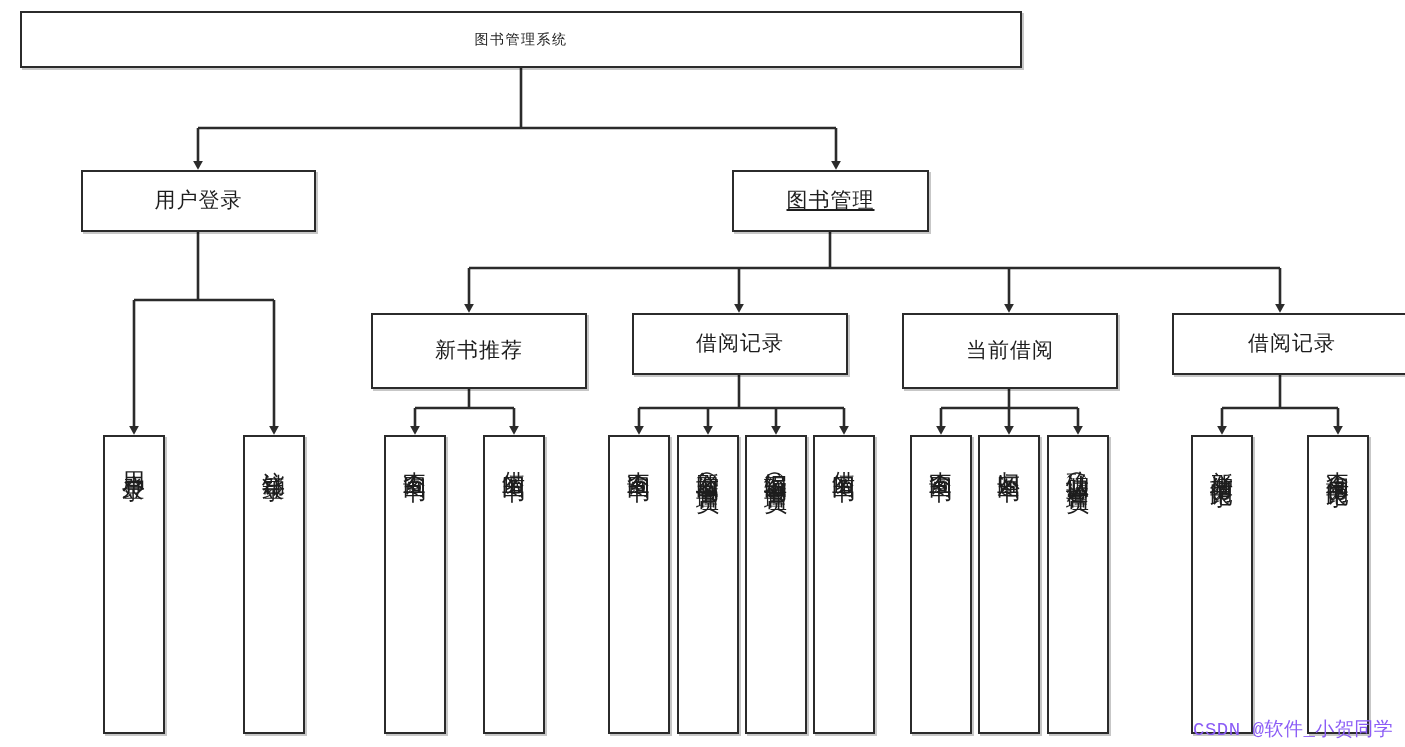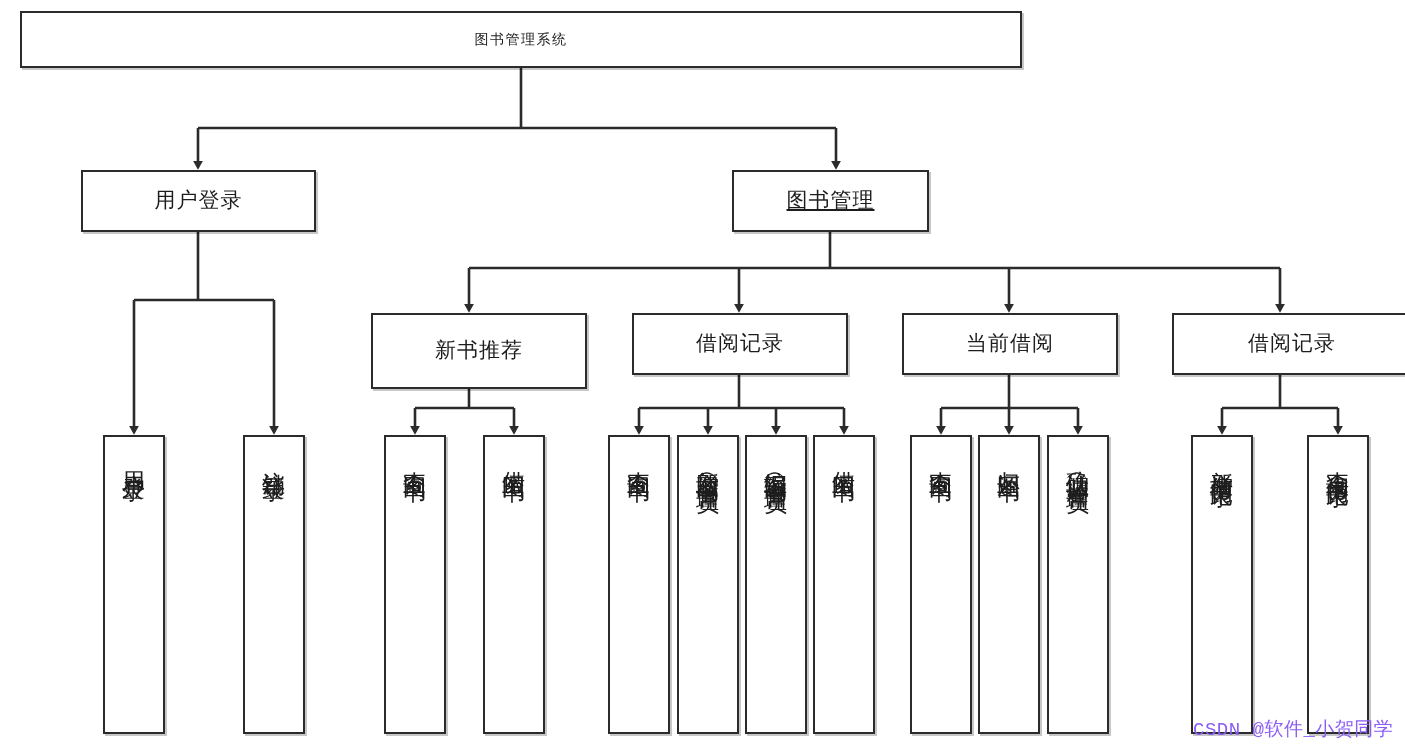--- a/index.html
+++ b/index.html
@@ -121,21 +121,21 @@
   <div class="node h" style="left:732px;top:170px;width:197px;height:62px;text-decoration:underline;">
     <span class="lbl">图书管理</span>
   </div>
 
   <div class="node h" style="left:362px;top:313px;width:216px;height:76px;margin-left:9px;">
     <span class="lbl">新书推荐</span>
   </div>
   <div class="node h" style="left:632px;top:313px;width:216px;height:62px;">
     <span class="lbl">借阅记录</span>
   </div>
-  <div class="node h" style="left:902px;top:313px;width:216px;height:62px;">
+  <div class="node h" style="left:902px;top:313px;width:216px;height:76px;">
     <span class="lbl">当前借阅</span>
   </div>
   <div class="node h" style="left:1172px;top:313px;width:240px;height:62px;">
     <span class="lbl">借阅记录</span>
   </div>
 
   <div class="node v" style="left:103px;top:435px;width:62px;height:299px;">
     <span class="lbl">用户登录</span>
   </div>
   <div class="node v" style="left:243px;top:435px;width:62px;height:299px;">

